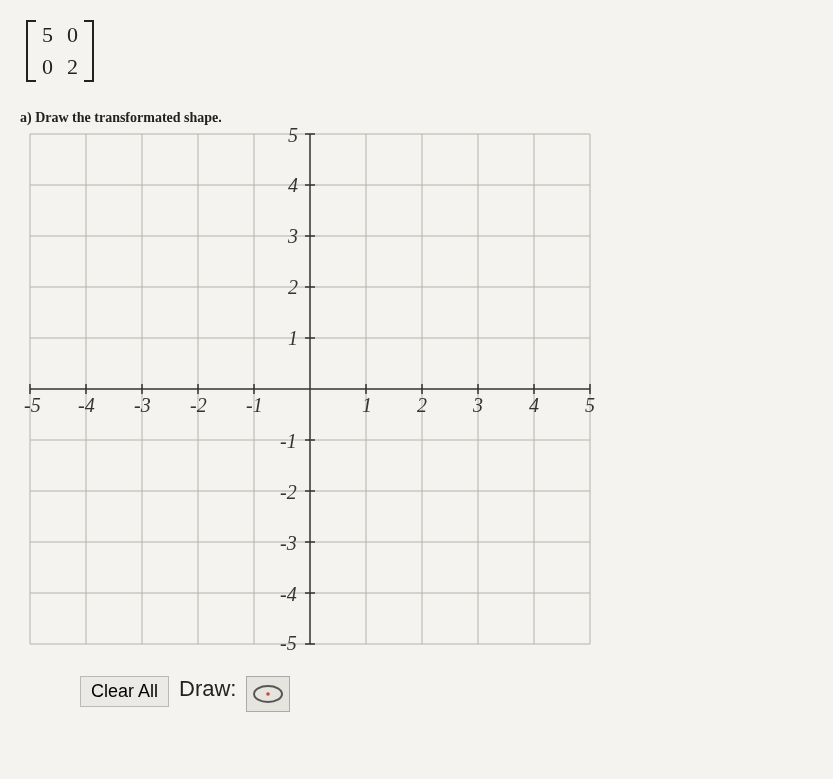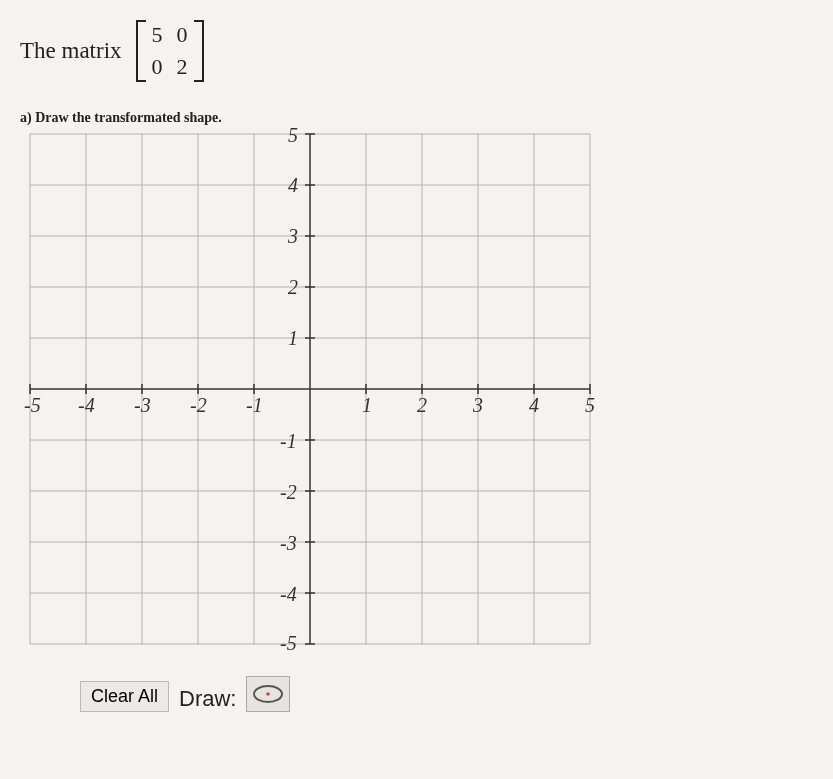--- a/index.html
+++ b/index.html
@@ -76,21 +76,21 @@
       font-size: 14px;
       margin-bottom: 0;
       font-weight: bold;
     }
     .graph {
       margin-left: -10px;
       margin-top: -2px;
     }
     .toolbar {
       display: flex;
-      align-items: flex-end;
+      align-items: flex-start;
       gap: 10px;
       margin-top: 8px;
       margin-left: 60px;
       font-family: Arial, Helvetica, sans-serif;
       font-size: 19px;
     }
     .clear-btn {
       background: #eceae6;
       border: 1px solid #bbb9b5;
       padding: 4px 10px;
@@ -109,21 +109,20 @@
       display: flex;
       align-items: center;
       justify-content: center;
       cursor: pointer;
     }
   </style>
 </head>
 <body>
 
 <div class="problem-statement">
-  <span>The matrix</span>
   <span class="matrix">
     <span class="matrix-bracket left"></span>
     <span class="matrix-content">
       <span>5</span>
       <span>0</span>
       <span>0</span>
       <span>2</span>
     </span>
     <span class="matrix-bracket right"></span>
   </span>

